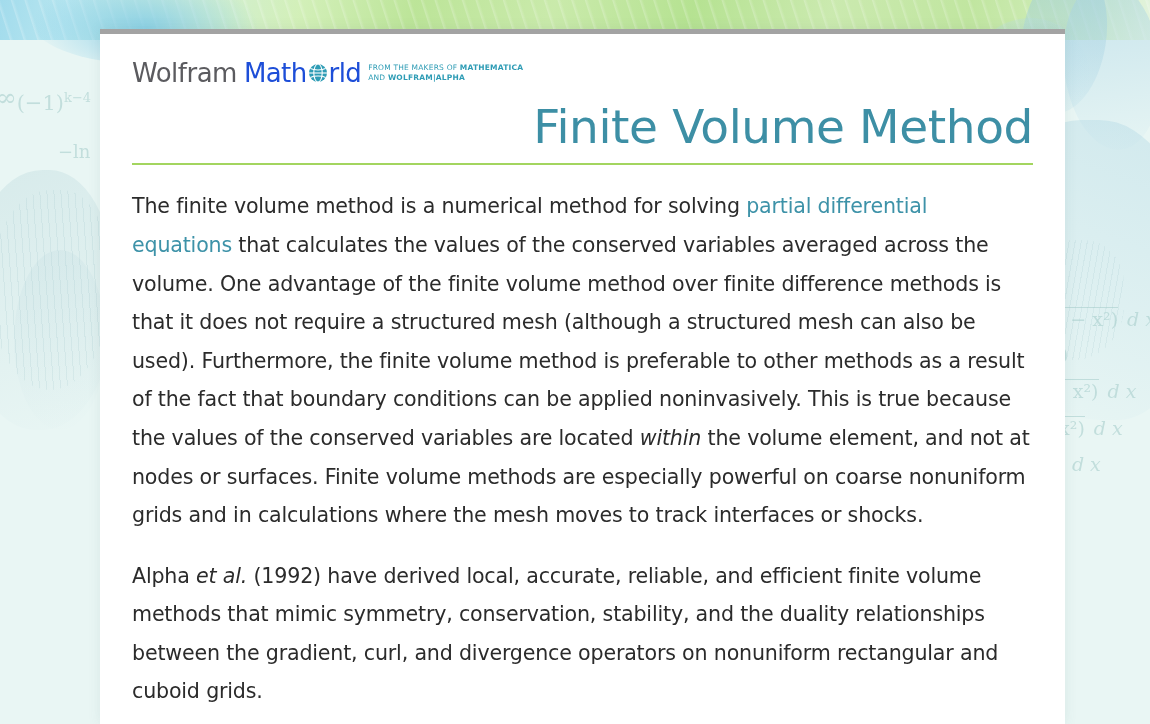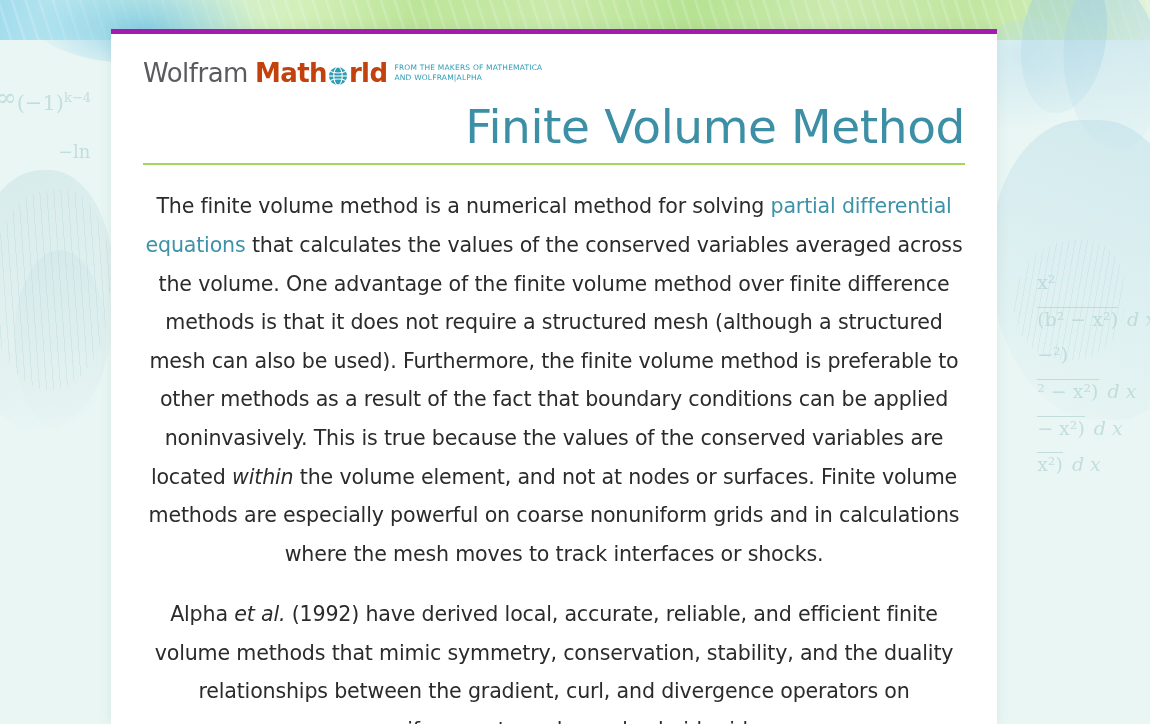--- a/index.html
+++ b/index.html
@@ -162,26 +162,26 @@
     display: inline-block;
     border-top: 1px solid #a9cfcd;
     border-bottom: 0;
     padding-top: 1px;
   }
   .math-right .dx { font-style: italic; margin-left: 9px; }
 
   
   #article-card {
     position: absolute;
-    left: 111px;
+    left: 100px;
     top: 29px;
-    width: 886px;
+    width: 965px;
     height: 695px;
     background: #ffffff;
-    border-top: 5px solid #a21caf;
+    border-top: 5px solid #a3a3a3;
     box-sizing: border-box;
     box-shadow: 0 0 12px rgba(70,110,110,0.10);
     overflow: hidden;
   }
   .card-inner {
     padding: 22px 32px 0 32px;
   }
 
   
   #site-logo {
@@ -194,44 +194,44 @@
   .logo-wolfram {
     font-family: "DejaVu Sans", sans-serif;
     font-size: 26px;
     letter-spacing: -0.5px;
     color: #5b5b5f;
     line-height: 1;
   }
   .logo-mathworld {
     font-family: "DejaVu Sans", sans-serif;
     font-size: 26px;
-    font-weight: bold;
+    font-weight: normal;
     letter-spacing: -0.6px;
-    color: #c2410c;
+    color: #1d4ed8;
     line-height: 1;
     display: inline-flex;
-    align-items: center;
+    align-items: flex-start;
   }
   .logo-globe {
     display: inline-block;
     width: 20px; height: 20px;
     margin: 0 1px;
     position: relative;
     top: 1px;
   }
   .logo-tagline {
     font-family: "DejaVu Sans", sans-serif;
     font-size: 7.5px;
     line-height: 1.32;
     color: #2e9cb5;
     letter-spacing: .2px;
     padding-bottom: 3px;
     text-transform: uppercase;
   }
-  .logo-tagline b { font-weight: normal; }
+  .logo-tagline b { font-weight: bold; }
 
   
   #page-title {
     font-family: "DejaVu Sans", sans-serif;
     font-size: 47px;
     font-weight: normal;
     color: #3d8fa5;
     letter-spacing: -0.4px;
     margin: 0 0 12px 0;
     line-height: 1.05;
@@ -244,21 +244,21 @@
   }
 
   
   .article-body {
     font-family: "DejaVu Sans", sans-serif;
     font-size: 20.6px;
     line-height: 38.6px;
     color: #2b2b2b;
     letter-spacing: -0.18px;
   }
-  .article-body p { margin: 0 0 22px 0; text-align: center; }
+  .article-body p { margin: 0 0 22px 0; }
   .article-body a,
   .link {
     color: #3d92a8;
     text-decoration: none;
   }
   .article-body em { font-style: italic; }
 </style>
 </head>
 <body>
 

